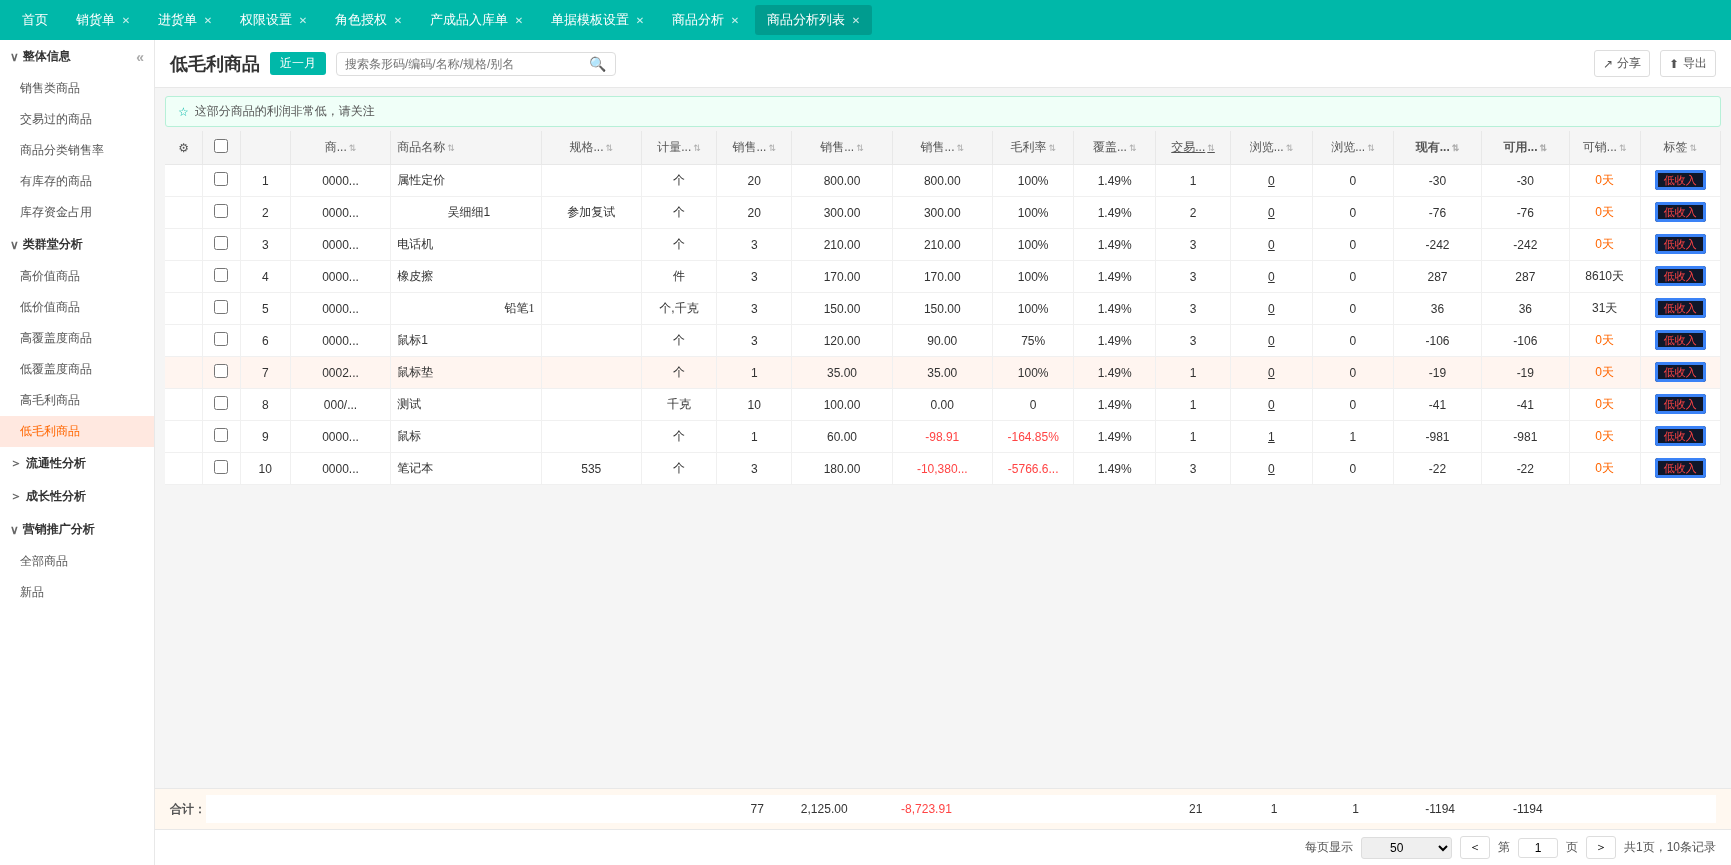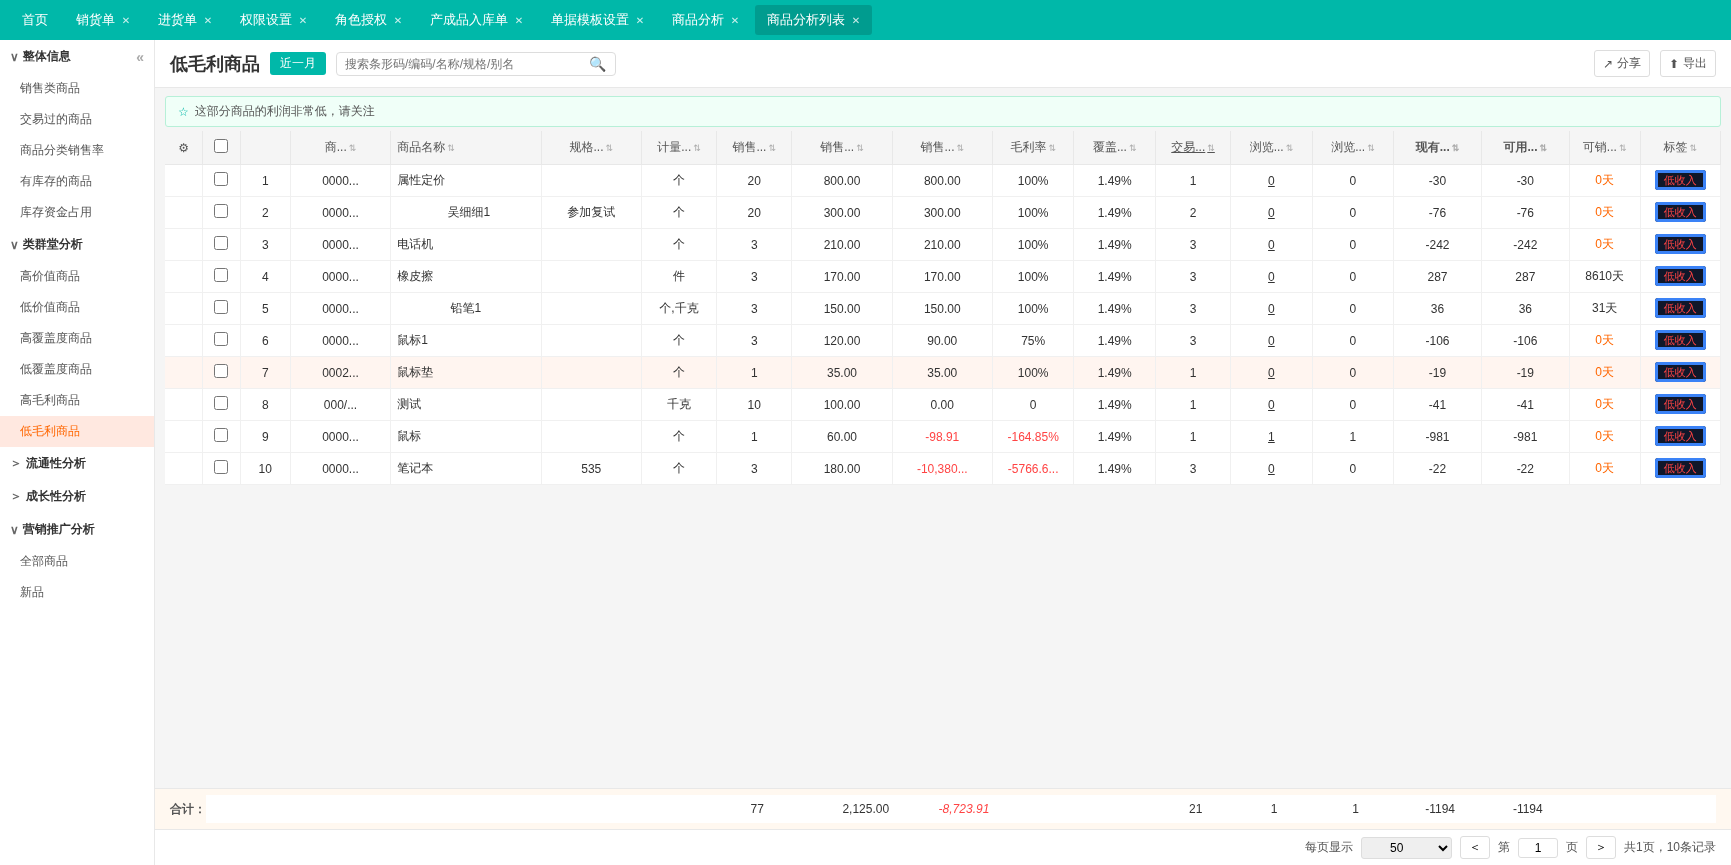--- a/index.html
+++ b/index.html
@@ -441,21 +441,21 @@
       <td>287</td>
       <td>287</td>
       <td style="color:#333">8610天</td>
       <td><span class="tag-low-income">低收入</span></td>
     </tr>
             <tr>
       <td></td>
       <td><input type="checkbox" class="checkbox" style=""></td>
       <td>5</td>
       <td>0000...</td>
-      <td style="text-align:center;">铅笔1</td>
+      <td style="text-align:right;font-family:Liberation Serif, serif;">铅笔1</td>
       <td></td>
       <td>个,千克</td>
       <td>3</td>
       <td>150.00</td>
       <td style="color:#333">150.00</td>
       <td style="color:#333">100%</td>
       <td>1.49%</td>
       <td>3</td>
       <td><span class="link-underline">0</span></td>
       <td>0</td>
@@ -578,22 +578,22 @@
       <table style="flex:1;border-collapse:collapse;">
         <tbody>
             <tr>
           <td style="width:40px;border:none;"></td>
           <td style="width:30px;border:none;"></td>
           <td style="width:80px;border:none;"></td>
           <td style="width:120px;border:none;"></td>
           <td style="width:80px;border:none;"></td>
           <td style="width:60px;border:none;"></td>
           <td style="width:60px;text-align:center;border:none;">77</td>
-          <td style="width:80px;text-align:right;border:none;">2,125.00</td>
-          <td style="width:80px;text-align:right;border:none;color:#ff4444;font-style:italic;">-8,723.91</td>
+          <td style="width:80px;text-align:left;border:none;">2,125.00</td>
+          <td style="width:80px;text-align:left;border:none;color:#ff4444;">-8,723.91</td>
           <td style="width:65px;border:none;"></td>
           <td style="width:65px;border:none;"></td>
           <td style="width:60px;text-align:center;border:none;">21</td>
           <td style="width:65px;text-align:center;border:none;">1</td>
           <td style="width:65px;text-align:center;border:none;">1</td>
           <td style="width:70px;text-align:center;border:none;">-1194</td>
           <td style="width:70px;text-align:center;border:none;">-1194</td>
           <td style="width:55px;border:none;"></td>
           <td style="width:60px;border:none;"></td>
         </tr>

